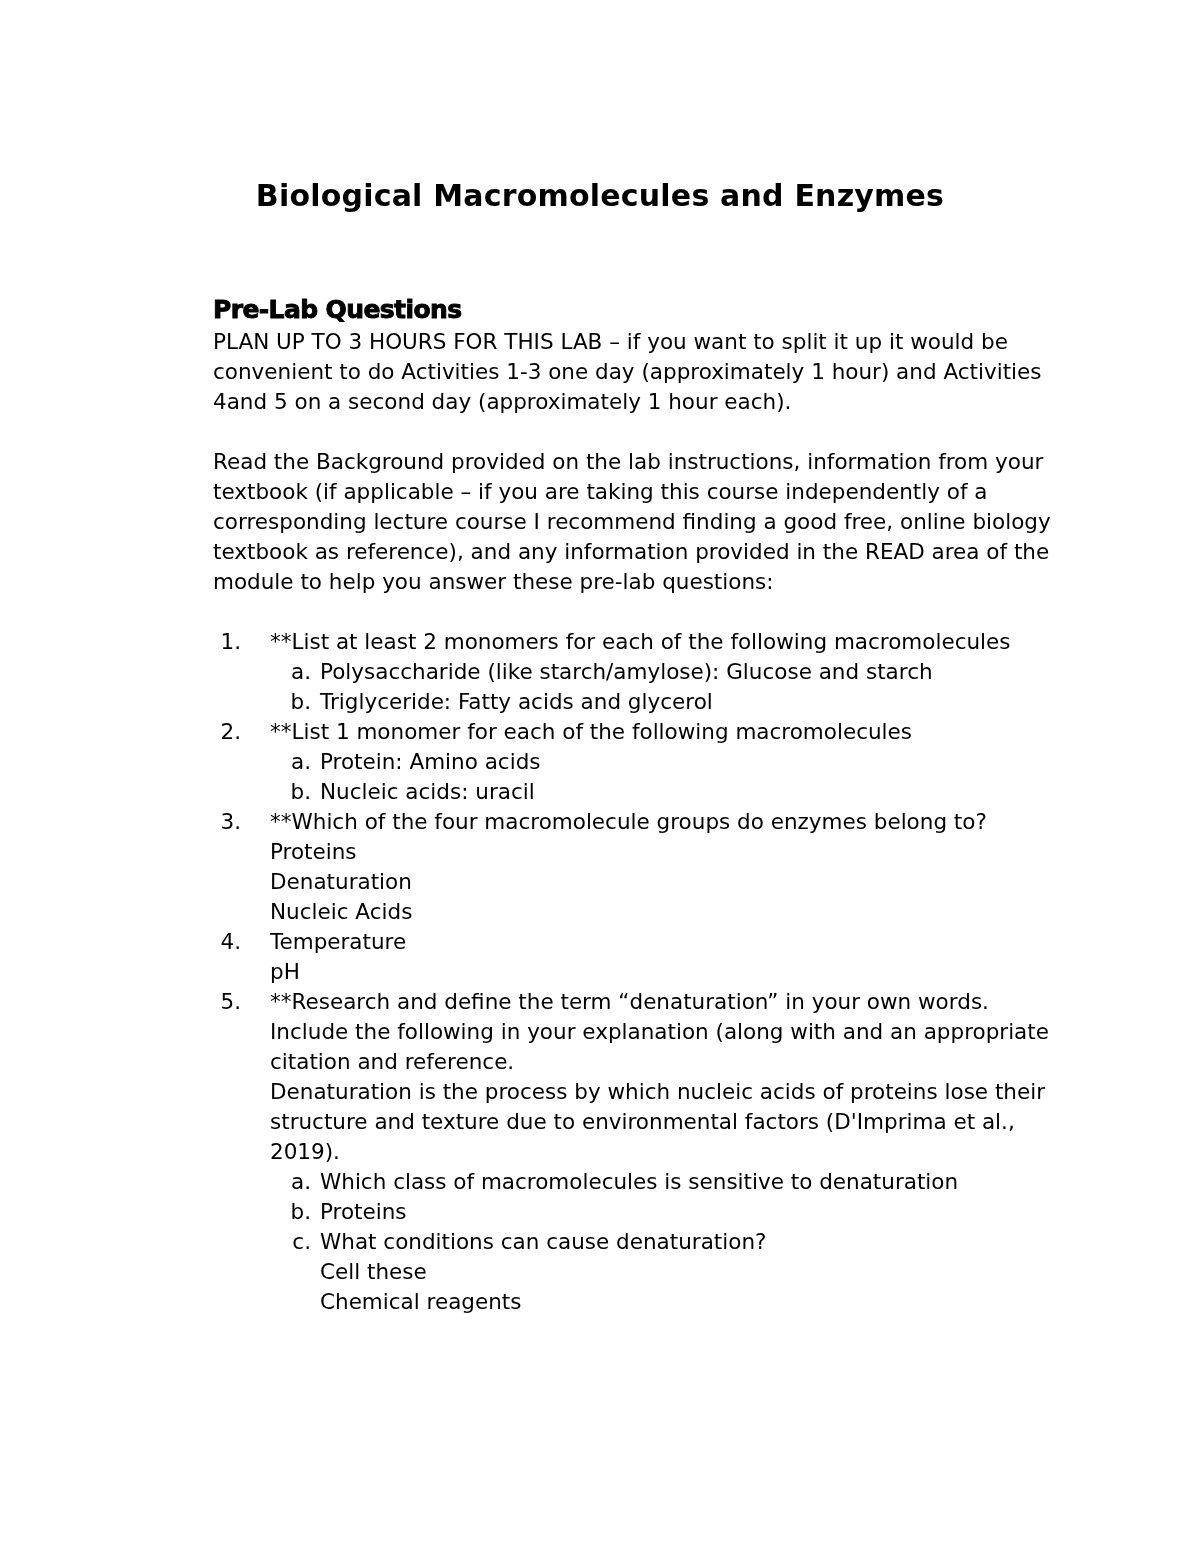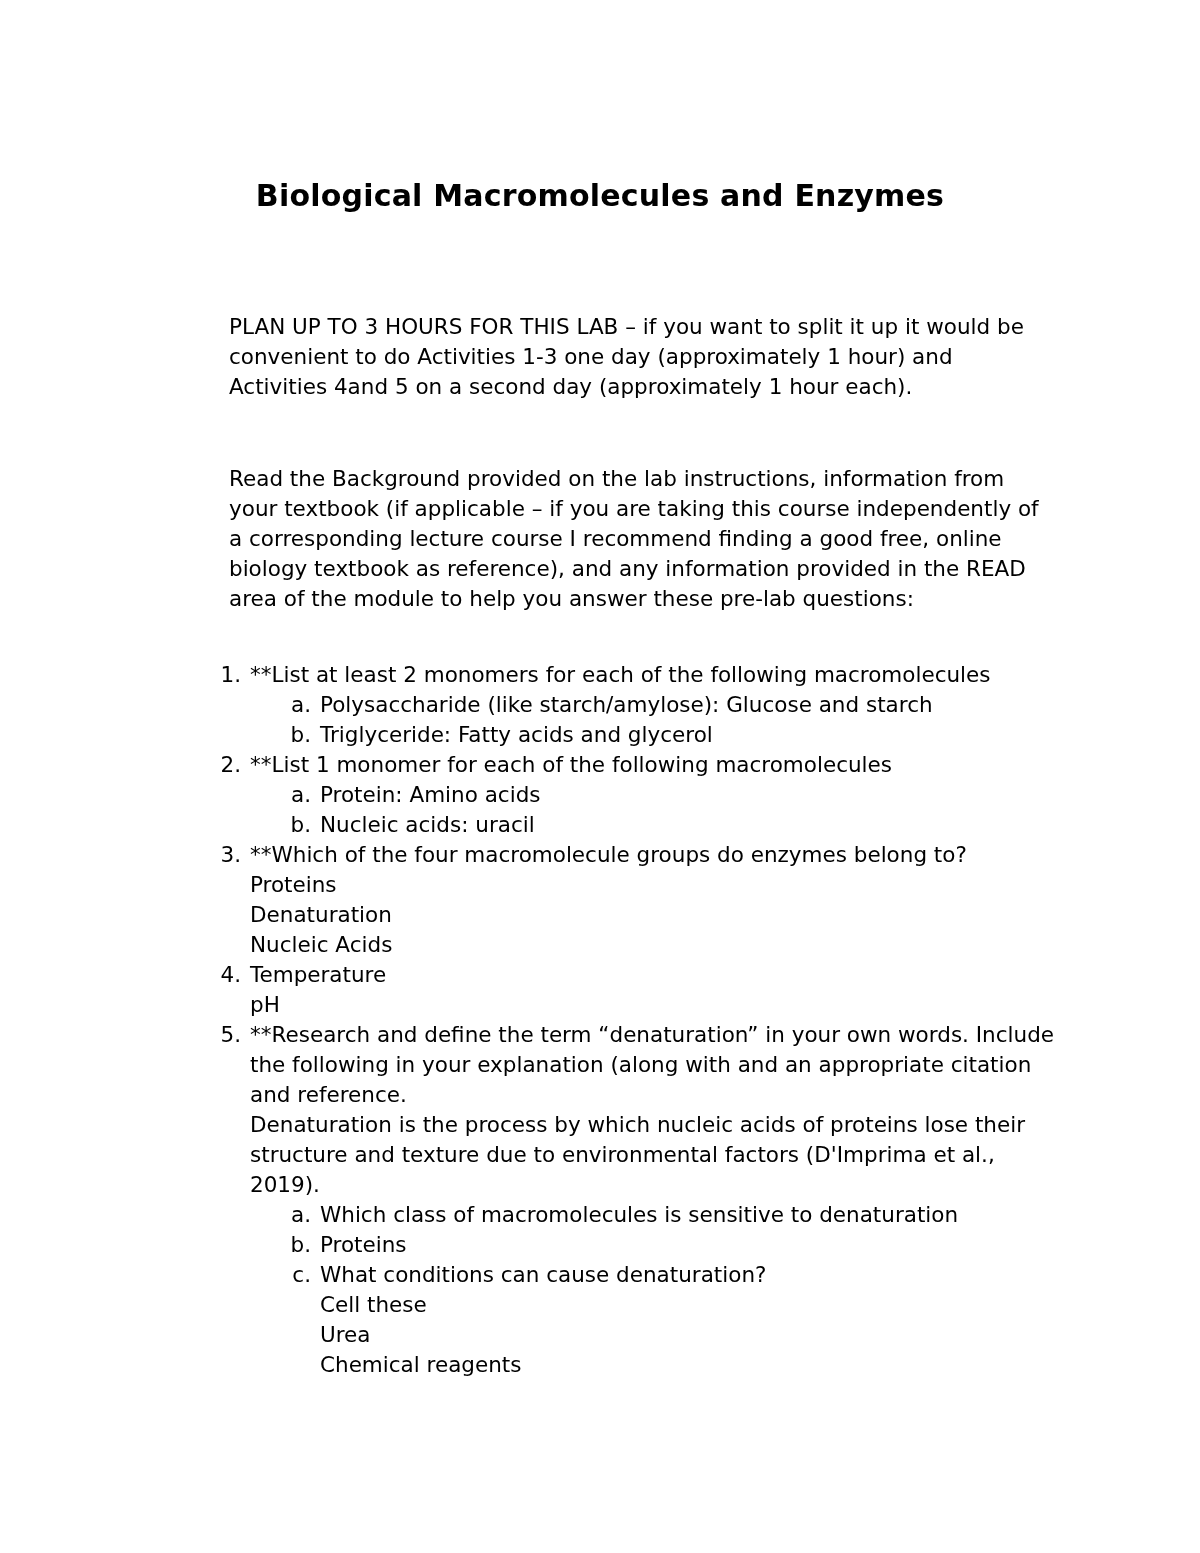--- a/index.html
+++ b/index.html
@@ -51,21 +51,21 @@
     line-height: 1.12;
     letter-spacing: -0.6px;
     font-family: "DejaVu Sans", "Liberation Sans", sans-serif;
     margin: 0 0 3px 0;
     -webkit-text-stroke: 0.9px #000;
   }
 
   p.para {
     font-size: 21.5px;
     line-height: 30px;
-    margin: 16px;
+    margin: 0;
     font-family: "DejaVu Sans", "Liberation Sans", sans-serif;
   }
 
   .spacer {
     height: 30px;
   }
 
   ol.num-list {
     list-style: none;
     margin: 0;
@@ -83,20 +83,21 @@
   ol.num-list > li > .marker {
     position: absolute;
     left: 0;
     top: 0;
     width: 28px;
     text-align: right;
   }
 
   .item-line {
     display: block;
+    margin-left: 20px;
   }
 
   ol.alpha-list {
     list-style: none;
     margin: 0;
     padding: 0 0 0 35px;
     font-size: 21.5px;
     line-height: 30px;
   }
 
@@ -120,20 +121,21 @@
 </style>
 </head>
 <body>
 
 <div class="page">
 
   <h1 class="doc-title">Biological Macromolecules and Enzymes</h1>
 
   <div class="body-block">
 
+    <div class="section-heading">Pre-Lab Questions</div>
 
     <p class="para">PLAN UP TO 3 HOURS FOR THIS LAB – if you want to split it up it would be convenient to do Activities 1-3  one day (approximately 1 hour) and Activities 4and 5 on a second day (approximately 1 hour each).</p>
 
     <div class="spacer"></div>
 
     <p class="para">Read the Background provided on the lab instructions, information from your textbook (if applicable – if you are taking this course independently of a corresponding lecture course I recommend finding a good free, online biology textbook as reference), and any information provided in the READ area of the module to help you answer these pre-lab questions:</p>
 
     <div class="spacer"></div>
 
     <ol class="num-list" id="question-list">
@@ -187,21 +189,20 @@
               <span class="sub-plain">Which class of macromolecules is sensitive to denaturation</span>
             </li>
             <li>
               <span class="marker">b.</span>
               <span class="sub-plain">Proteins</span>
             </li>
             <li>
               <span class="marker">c.</span>
               <span class="sub-plain">What conditions can cause denaturation?</span>
               <span class="sub-plain">Cell these</span>
-              <span class="sub-plain">Urea</span>
               <span class="sub-plain">Chemical reagents</span>
             </li>
           </ol>
         </li>
       </ol>
 
   </div>
 </div>
 
 </body></html>

